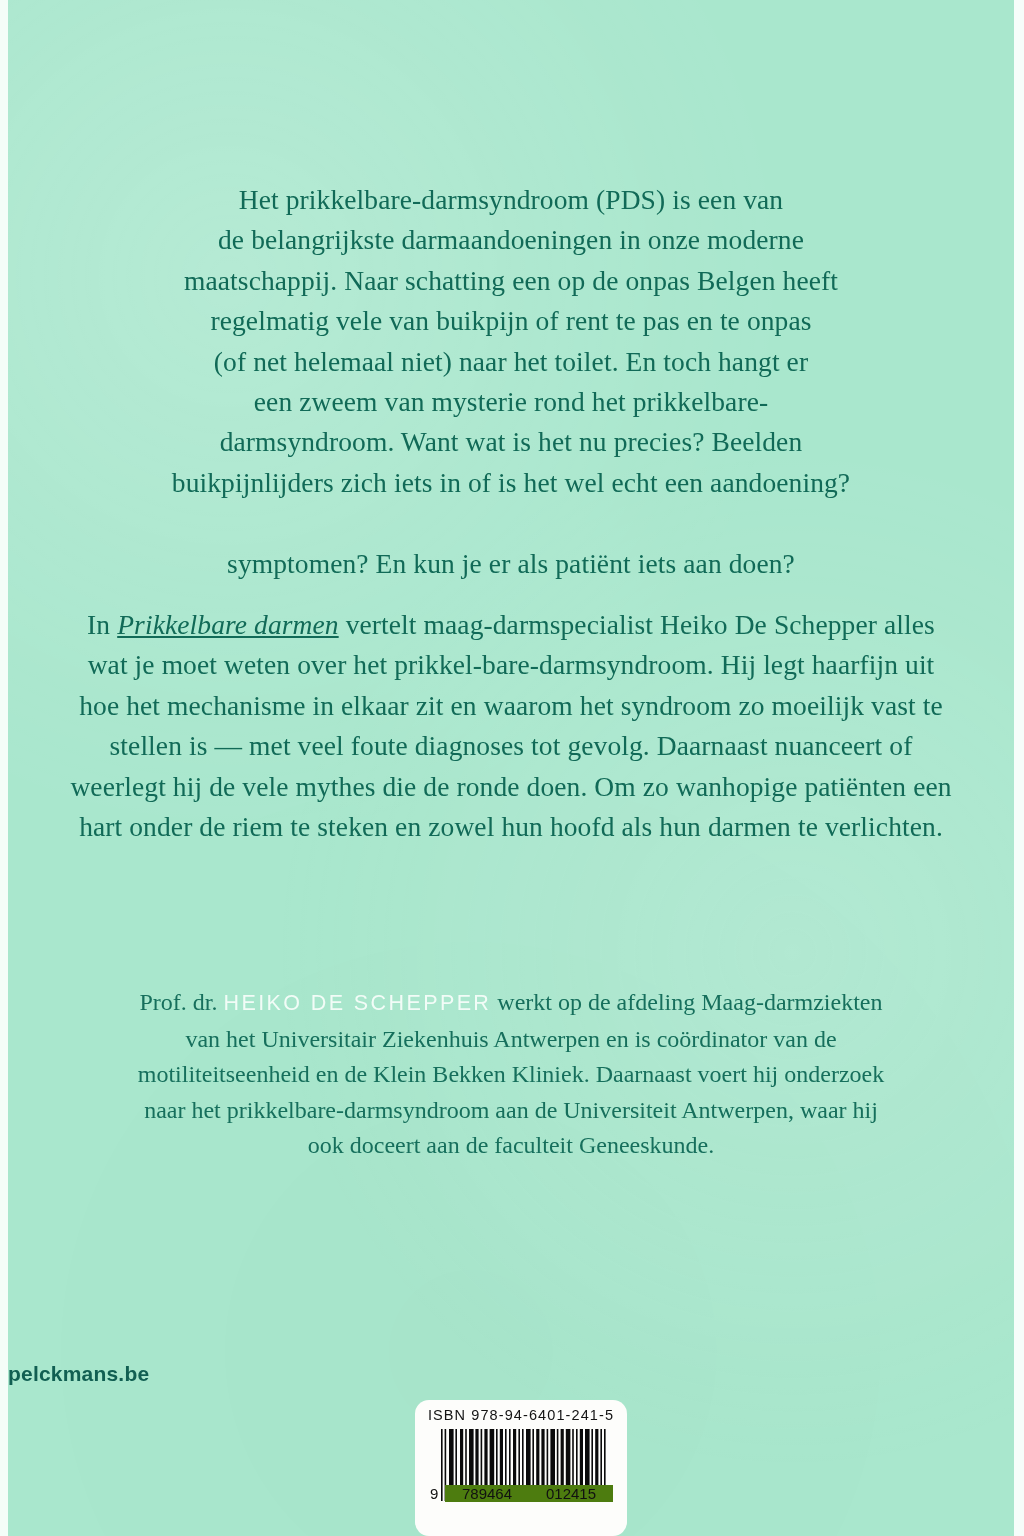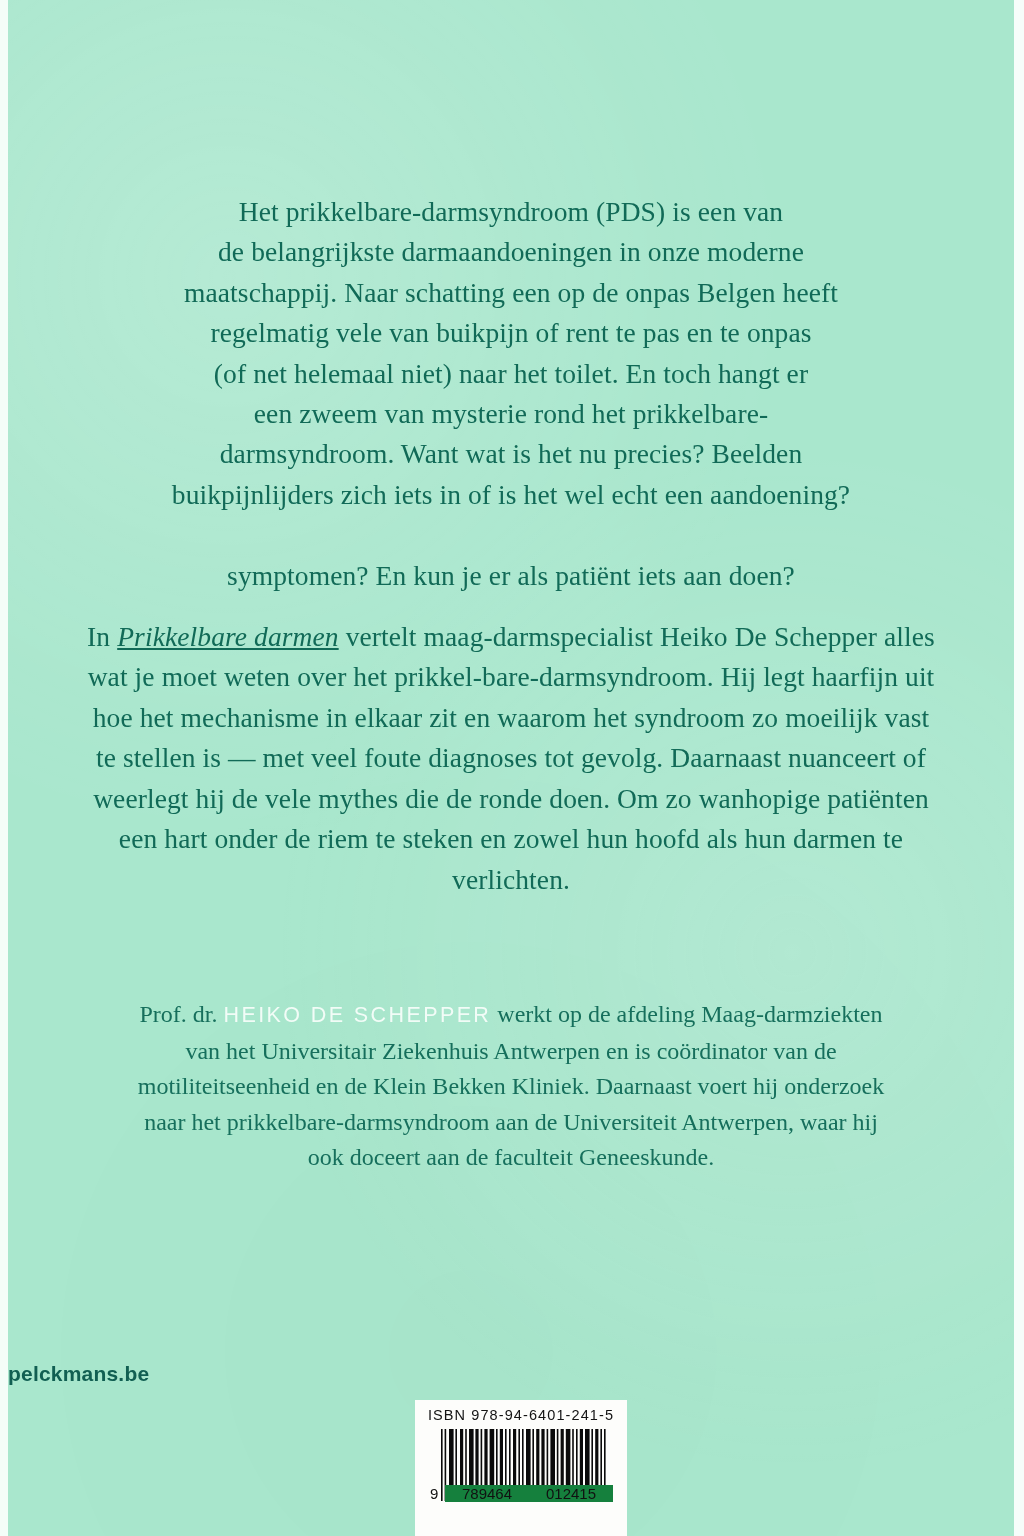--- a/index.html
+++ b/index.html
@@ -54,21 +54,21 @@
     padding: 0 58px;
     box-sizing: border-box;
     text-align: center;
     color: #116a57;
   }
 
   .para {
     font-size: 27.5px;
     line-height: 40.4px;
     letter-spacing: 0.1px;
-    margin: 16px;
+    margin: 4px;
     text-rendering: optimizeLegibility;
   }
 
   .para + .para {
     margin-top: 21px;
   }
 
   .para em {
     font-style: italic;
     text-decoration: underline;
@@ -79,21 +79,20 @@
     position: absolute;
     left: 0;
     right: 0;
     top: 985px;
     padding: 0 120px;
     box-sizing: border-box;
     text-align: center;
     color: #166f5c;
     font-size: 24px;
     line-height: 35.5px;
-    margin-top: 12px;
   }
 
   .bio .name {
     font-family: "Liberation Sans", sans-serif;
     color: #f2fcf7;
     font-size: 21.5px;
     letter-spacing: 2.4px;
     font-weight: 400;
     text-transform: uppercase;
   }
@@ -116,20 +115,21 @@
   .barcode-block {
     position: absolute;
     left: 407px;
     top: 1400px;
     width: 212px;
     height: 136px;
     background: #fdfdfb;
     box-sizing: border-box;
     padding: 7px 0 0 0;
     text-align: center;
+    border-radius: 14px;
   }
 
   .isbn-text {
     font-family: "Liberation Sans", sans-serif;
     font-size: 14.5px;
     letter-spacing: 1.1px;
     color: #141414;
     white-space: nowrap;
   }
 
@@ -163,21 +163,21 @@
   .barcode-digits .lead {
     width: 15px;
     text-align: left;
     padding-left: 1px;
   }
 
   .barcode-digits .grp {
     flex: 1;
     display: flex;
     justify-content: space-around;
-    background: #15803d;
+    background: #4d7c0f;
   }
 </style>
 </head>
 <body>
 
 <div class="cover">
   <div class="content">
 
     <div class="blurb">
 

